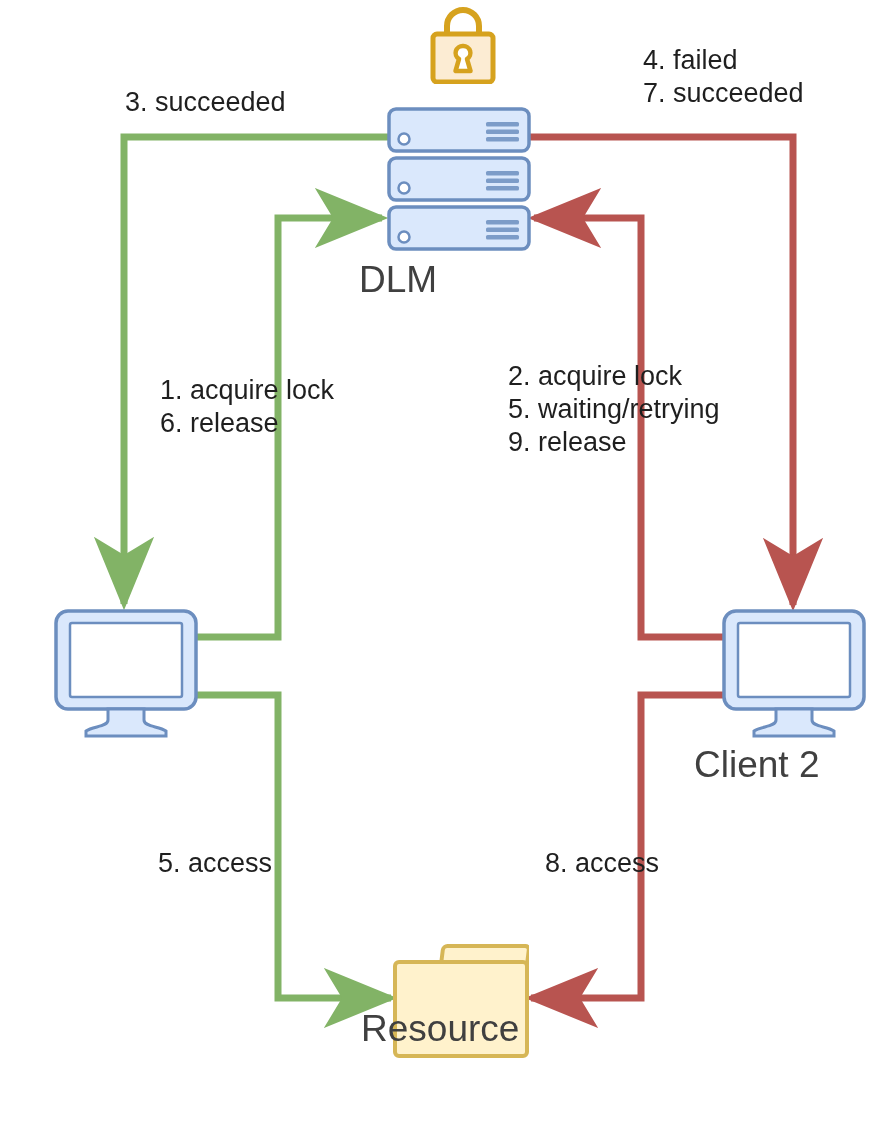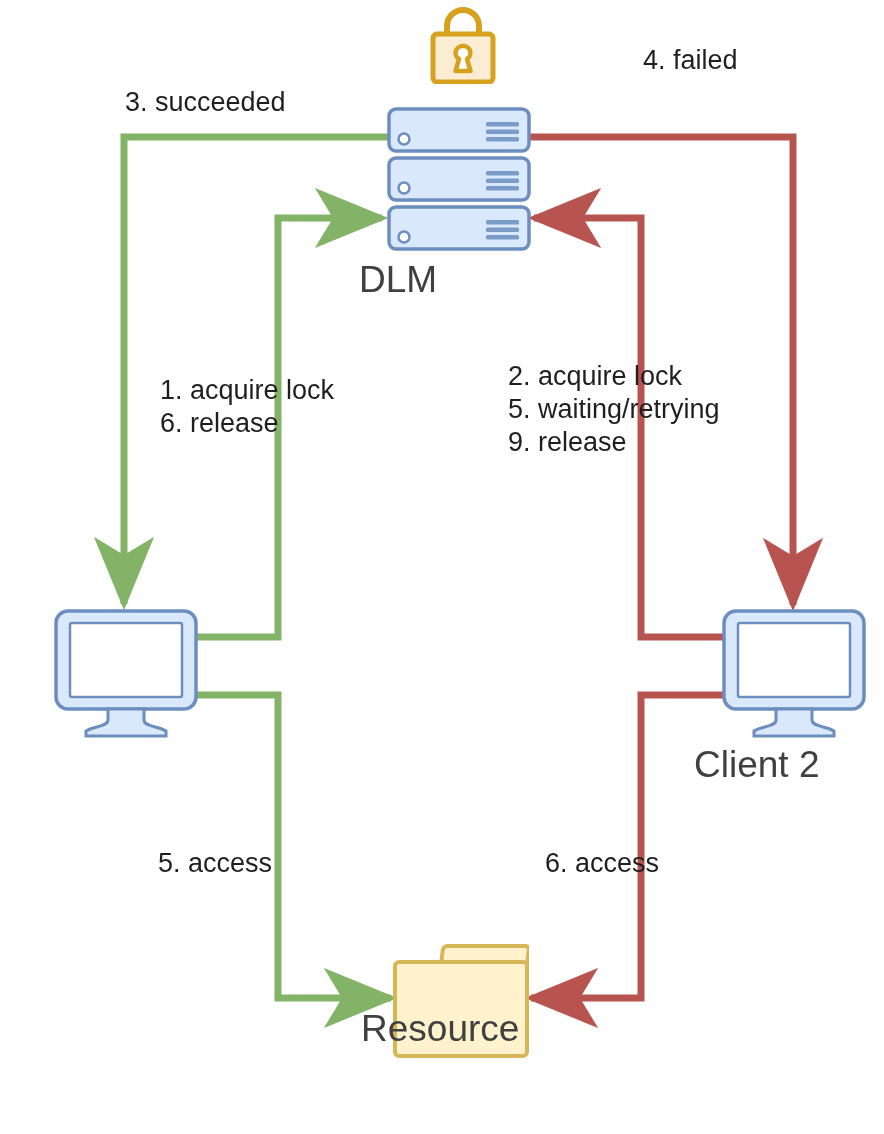--- a/index.html
+++ b/index.html
@@ -140,34 +140,35 @@
     </svg>
   </div>
   <div class="node-label" style="left:361px; top:1012px; width:200px;">Resource</div>
 
   <div class="edge-label" style="left:125px; top:86px; width:200px;">
     <span>3. succeeded</span>
   </div>
 
   <div class="edge-label" style="left:643px; top:44px; width:200px;">
     <span>4. failed</span>
+    <span>7. succeeded</span>
   </div>
 
   <div class="edge-label" style="left:160px; top:374px; width:240px;">
     <span>1. acquire lock</span>
     <span>6. release</span>
   </div>
 
   <div class="edge-label" style="left:508px; top:360px; width:280px;">
     <span>2. acquire lock</span>
     <span>5. waiting/retrying</span>
     <span>9. release</span>
   </div>
 
   <div class="edge-label" style="left:158px; top:847px; width:200px;">
     <span>5. access</span>
   </div>
 
   <div class="edge-label" style="left:545px; top:847px; width:200px;">
-    <span>6. access</span>
+    <span>8. access</span>
   </div>
 
 </div>
 
 </body></html>

